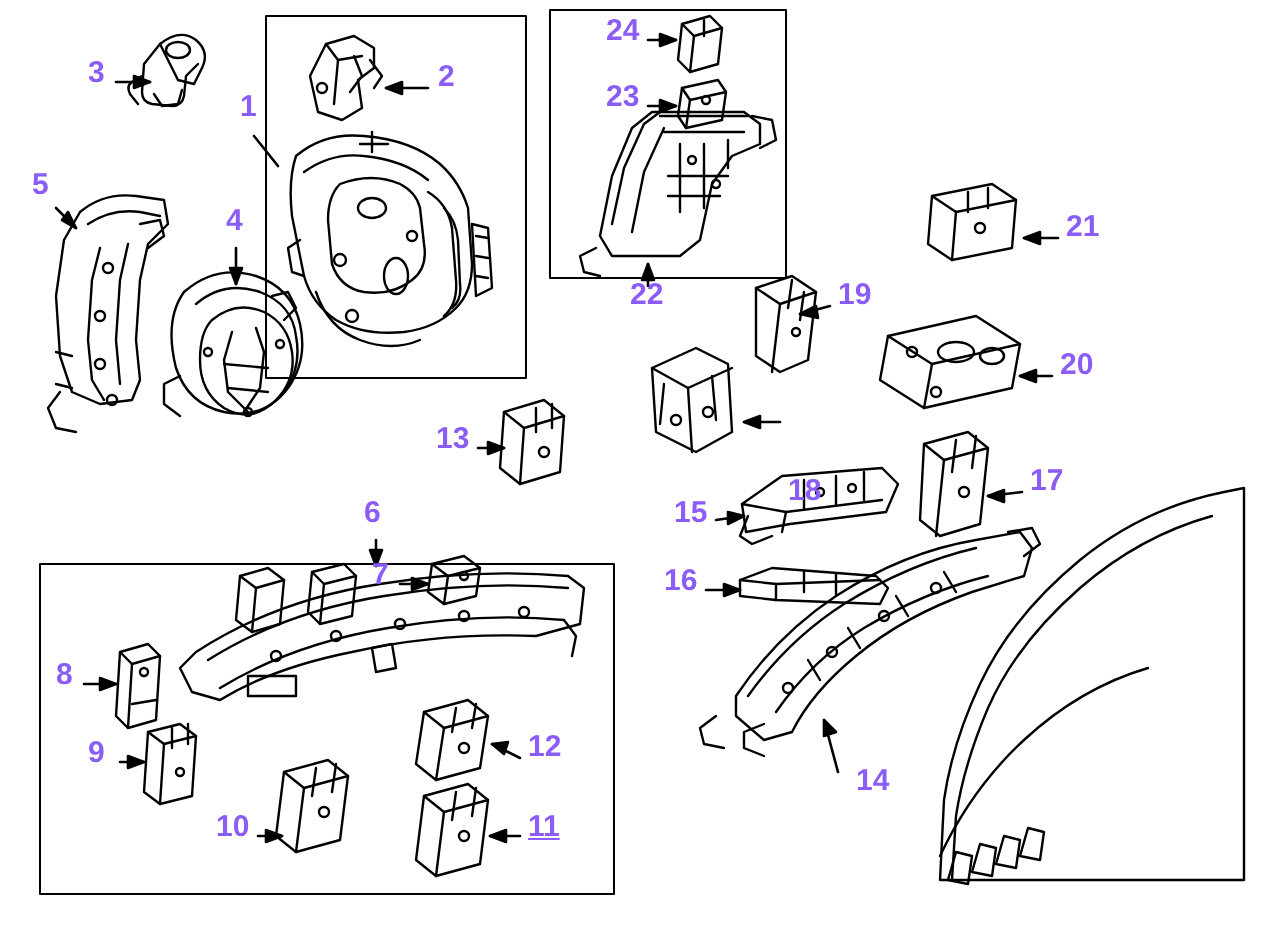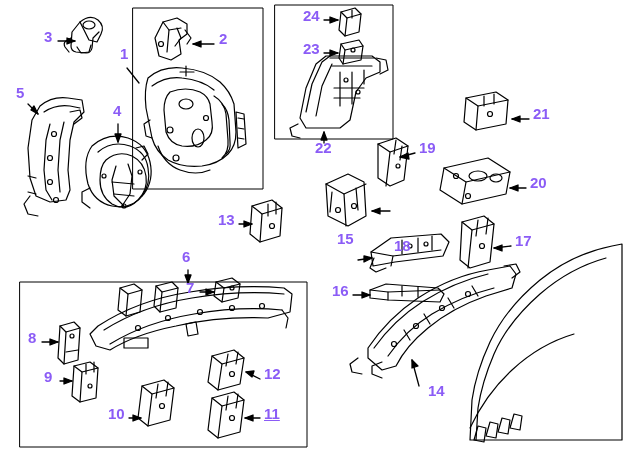--- a/index.html
+++ b/index.html
@@ -356,21 +356,21 @@
   <div class="callout" style="left:16px;  top:85px;">5</div>
   <div class="callout" style="left:182px; top:249px;">6</div>
   <div class="callout" style="left:186px; top:280px;">7</div>
   <div class="callout" style="left:28px;  top:330px;">8</div>
   <div class="callout" style="left:44px;  top:369px;">9</div>
   <div class="callout" style="left:108px; top:406px;">10</div>
   <div class="callout" style="left:264px; top:406px;text-decoration:underline;">11</div>
   <div class="callout" style="left:264px; top:366px;">12</div>
   <div class="callout" style="left:218px; top:212px;">13</div>
   <div class="callout" style="left:428px; top:383px;">14</div>
-  <div class="callout" style="left:337px; top:231px;">15</div>
+  <div class="callout" style="left:337px; top:249px;">15</div>
   <div class="callout" style="left:332px; top:283px;">16</div>
   <div class="callout" style="left:515px; top:233px;">17</div>
   <div class="callout" style="left:394px; top:198px;margin-top:40px;">18</div>
   <div class="callout" style="left:397px; top:140px;margin-left:22px;">19</div>
   <div class="callout" style="left:530px; top:175px;">20</div>
   <div class="callout" style="left:533px; top:106px;">21</div>
   <div class="callout" style="left:315px; top:140px;text-align:right;">22</div>
   <div class="callout" style="left:303px; top:41px;">23</div>
   <div class="callout" style="left:303px; top:8px;">24</div>
 

